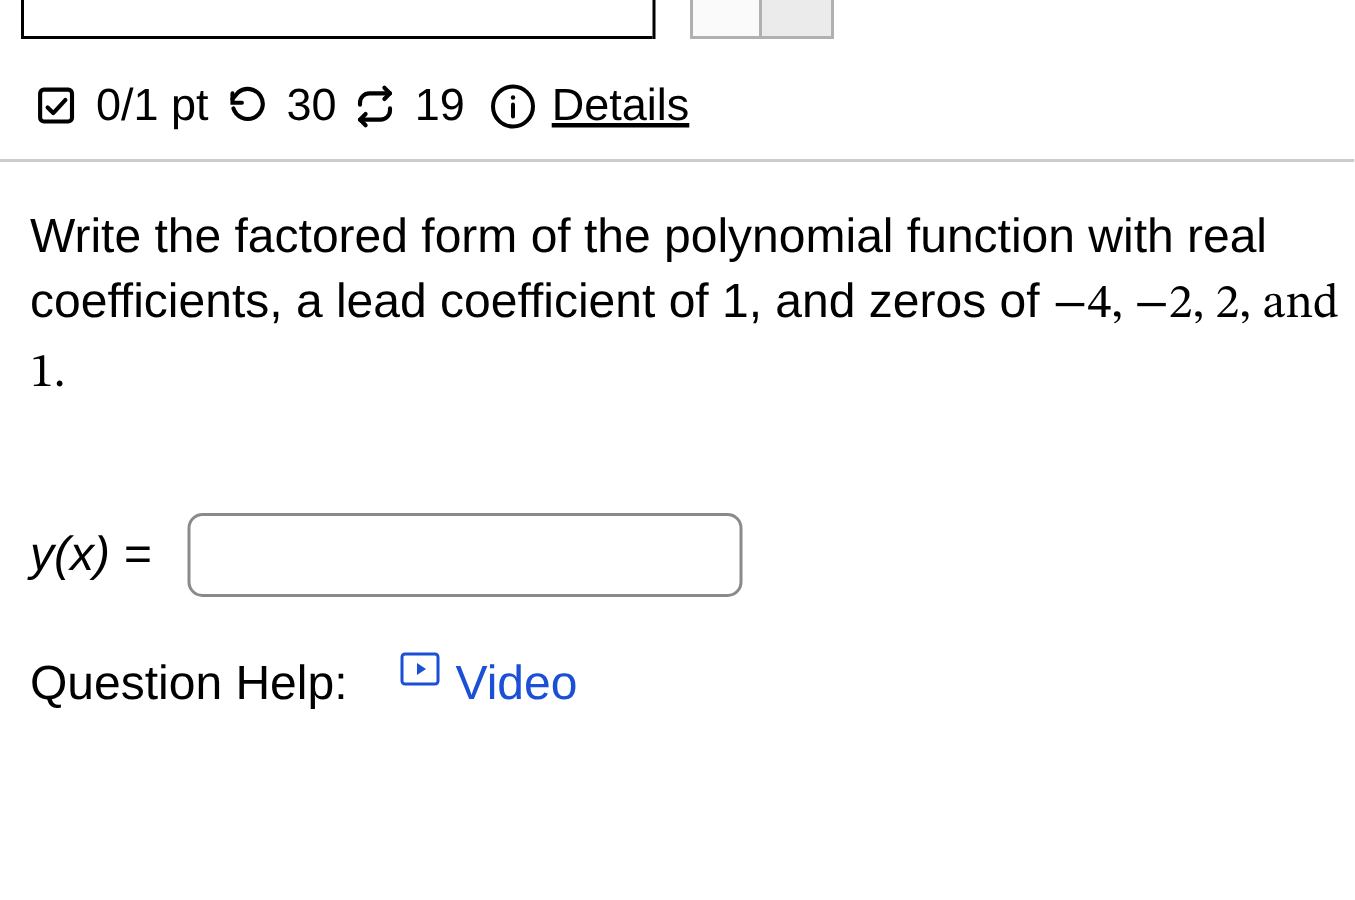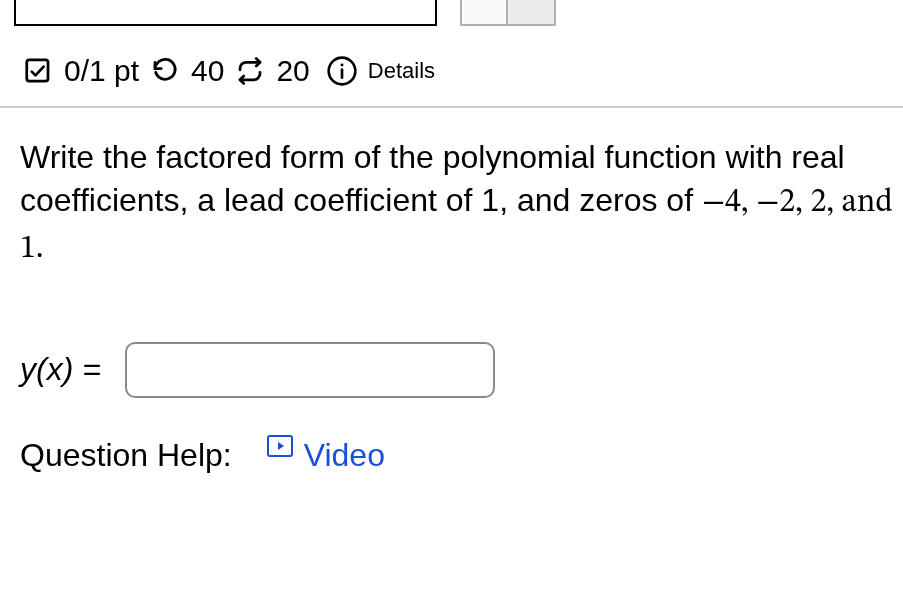--- a/index.html
+++ b/index.html
@@ -43,21 +43,21 @@
     align-items: center;
     gap: 10px;
     padding: 22px 18px 18px 22px;
     font-size: 30px;
     border-bottom: 2px solid #ccc;
   }
   .meta-row .ic {
     display: inline-flex; align-items: center; justify-content: center;
     width: 32px; height: 32px;
   }
-  .meta-row .label-details { font-size: 22px; }
+  .meta-row .label-details { font-size: 30px; text-decoration: underline; }
   .body {
     padding: 28px 6px 10px 20px;
     font-size: 32px;
     line-height: 1.35;
   }
   .prompt { margin-bottom: 70px; }
   .math-neg { font-family: "Cambria Math", "STIX Two Math", Georgia, serif; }
   .answer-row {
     display: flex; align-items: center; gap: 24px;
     margin-bottom: 36px;
@@ -103,31 +103,31 @@
       </svg>
     </span>
     <span>0/1 pt</span>
 
     <span class="ic">
       <svg width="30" height="30" viewBox="0 0 24 24" fill="none" stroke="#000" stroke-width="2.2" stroke-linecap="round">
         <path d="M4 5v5h5"></path>
         <path d="M4.5 13a8 8 0 1 0 2.5-8.5L4 8"></path>
       </svg>
     </span>
-    <span>40</span>
+    <span>30</span>
 
     <span class="ic">
       <svg width="30" height="30" viewBox="0 0 24 24" fill="none" stroke="#000" stroke-width="2.2" stroke-linecap="round" stroke-linejoin="round">
         <path d="M17 2l3 3-3 3"></path>
         <path d="M20 5H9a5 5 0 0 0-5 5v1"></path>
         <path d="M7 22l-3-3 3-3"></path>
         <path d="M4 19h11a5 5 0 0 0 5-5v-1"></path>
       </svg>
     </span>
-    <span>20</span>
+    <span>19</span>
 
     <span class="ic" style="margin-left:6px">
       <svg width="34" height="34" viewBox="0 0 24 24" fill="none" stroke="#000" stroke-width="2">
         <circle cx="12" cy="12" r="10"></circle>
         <circle cx="12" cy="7.5" r="1.1" fill="#000" stroke="none"></circle>
         <path d="M12 11v6" stroke-linecap="round"></path>
       </svg>
     </span>
     <span class="label-details">Details</span>
   </div>

